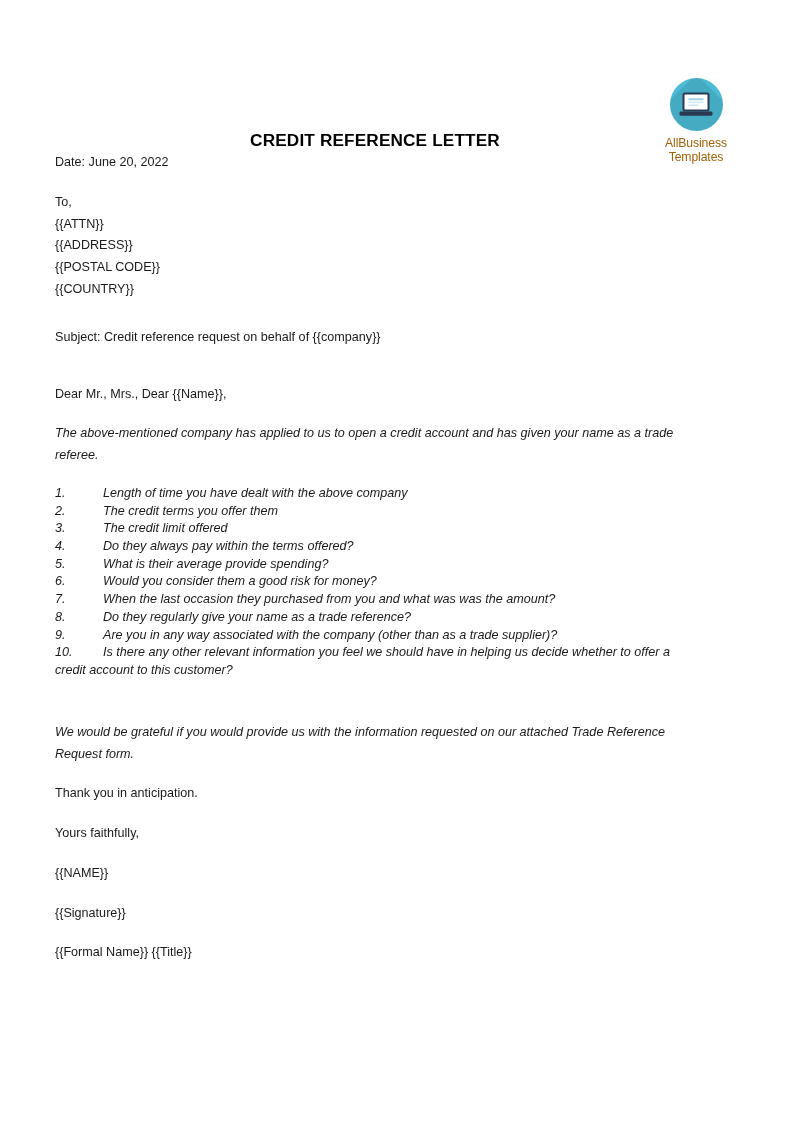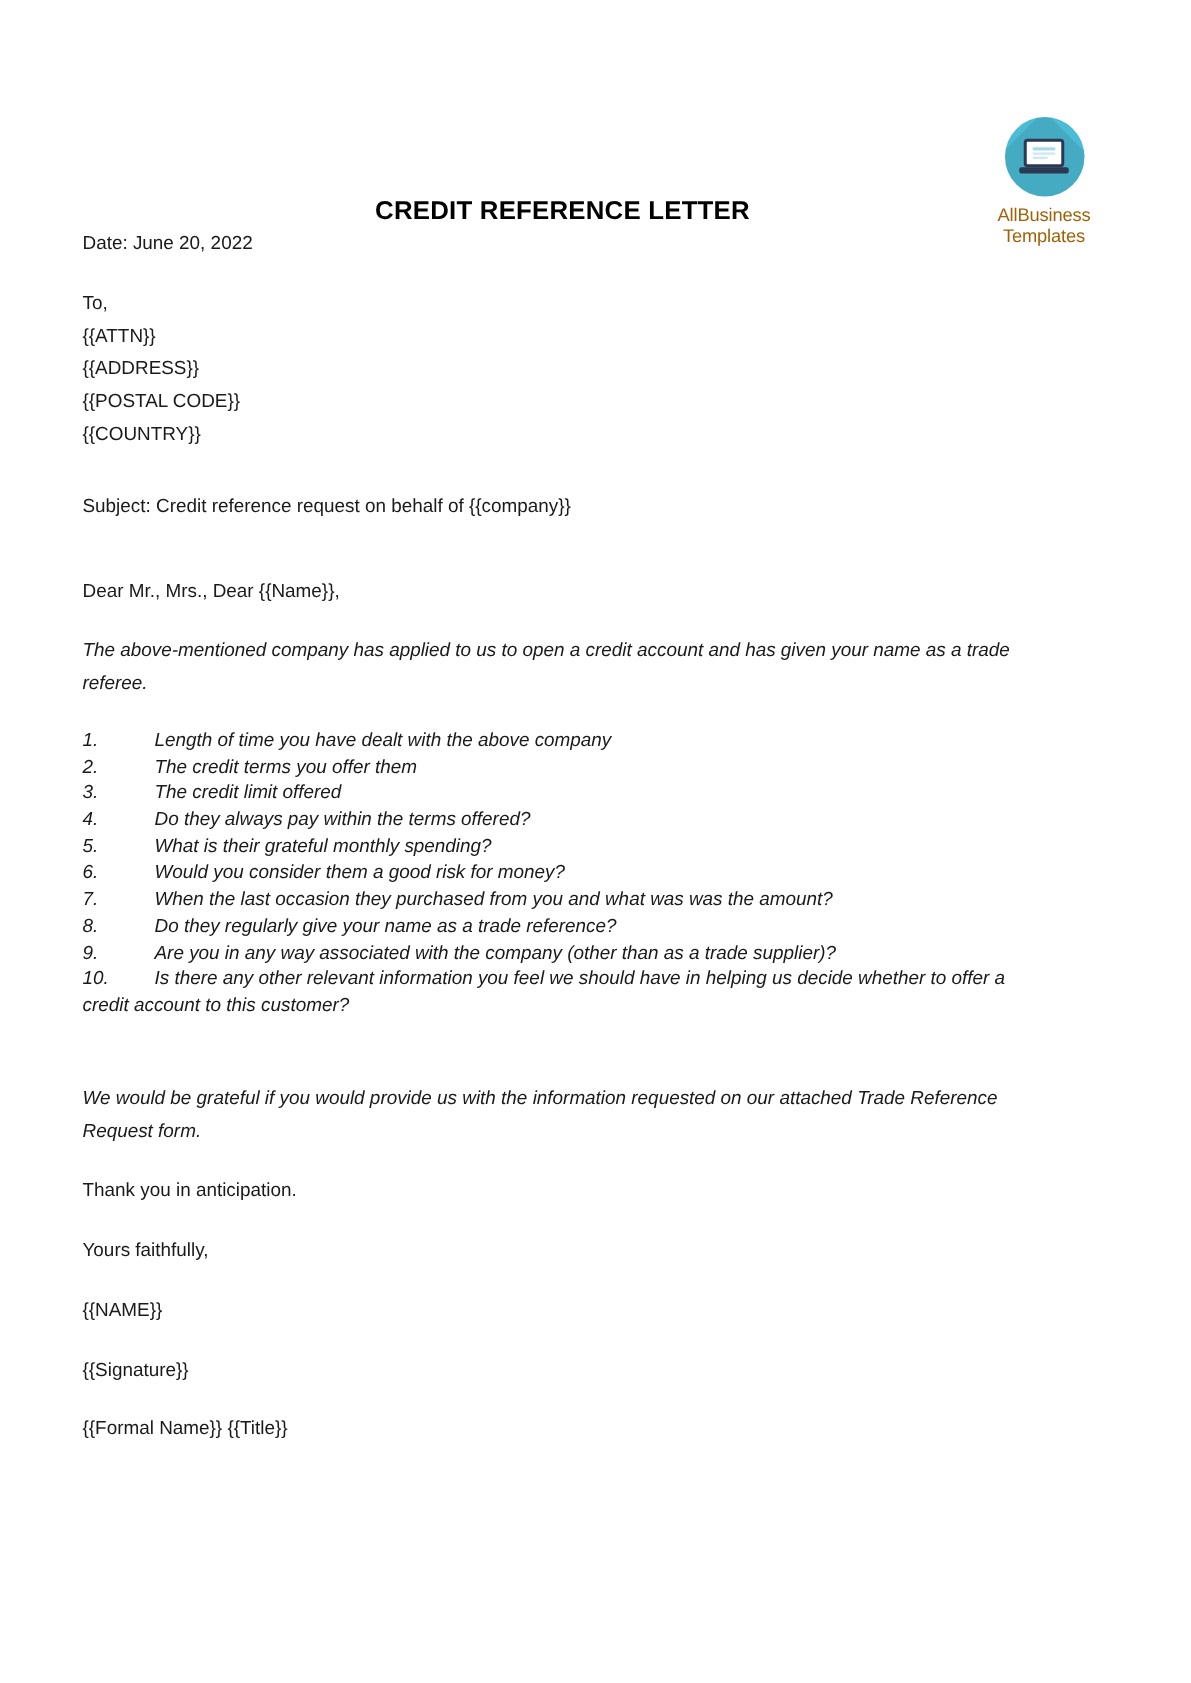--- a/index.html
+++ b/index.html
@@ -162,21 +162,21 @@
 
     <p class="para">The above-mentioned company has applied to us to open a credit account and has given your name as a trade referee.</p>
 
     <div class="gap-sm"></div>
 
     <ul class="numlist">
       <li><span class="num">1.</span><span>Length of time you have dealt with the above company</span></li>
       <li><span class="num">2.</span><span>The credit terms you offer them</span></li>
       <li><span class="num">3.</span><span>The credit limit offered</span></li>
       <li><span class="num">4.</span><span>Do they always pay within the terms offered?</span></li>
-      <li><span class="num">5.</span><span>What is their grateful monthly spending?</span></li>
+      <li><span class="num">5.</span><span>What is their average provide spending?</span></li>
       <li><span class="num">6.</span><span>Would you consider them a good risk for money?</span></li>
       <li><span class="num">7.</span><span>When the last occasion they purchased from you and what was was the amount?</span></li>
       <li><span class="num">8.</span><span>Do they regularly give your name as a trade reference?</span></li>
       <li><span class="num">9.</span><span>Are you in any way associated with the company (other than as a trade supplier)?</span></li>
       <li><span class="num num-wide">10.</span><span>Is there any other relevant information you feel we should have in helping us decide whether to offer a credit account to this customer?</span></li>
     </ul>
 
     <div class="gap-xl"></div>
 
     <p class="para">We would be grateful if you would provide us with the information requested on our attached Trade Reference Request form.</p>

